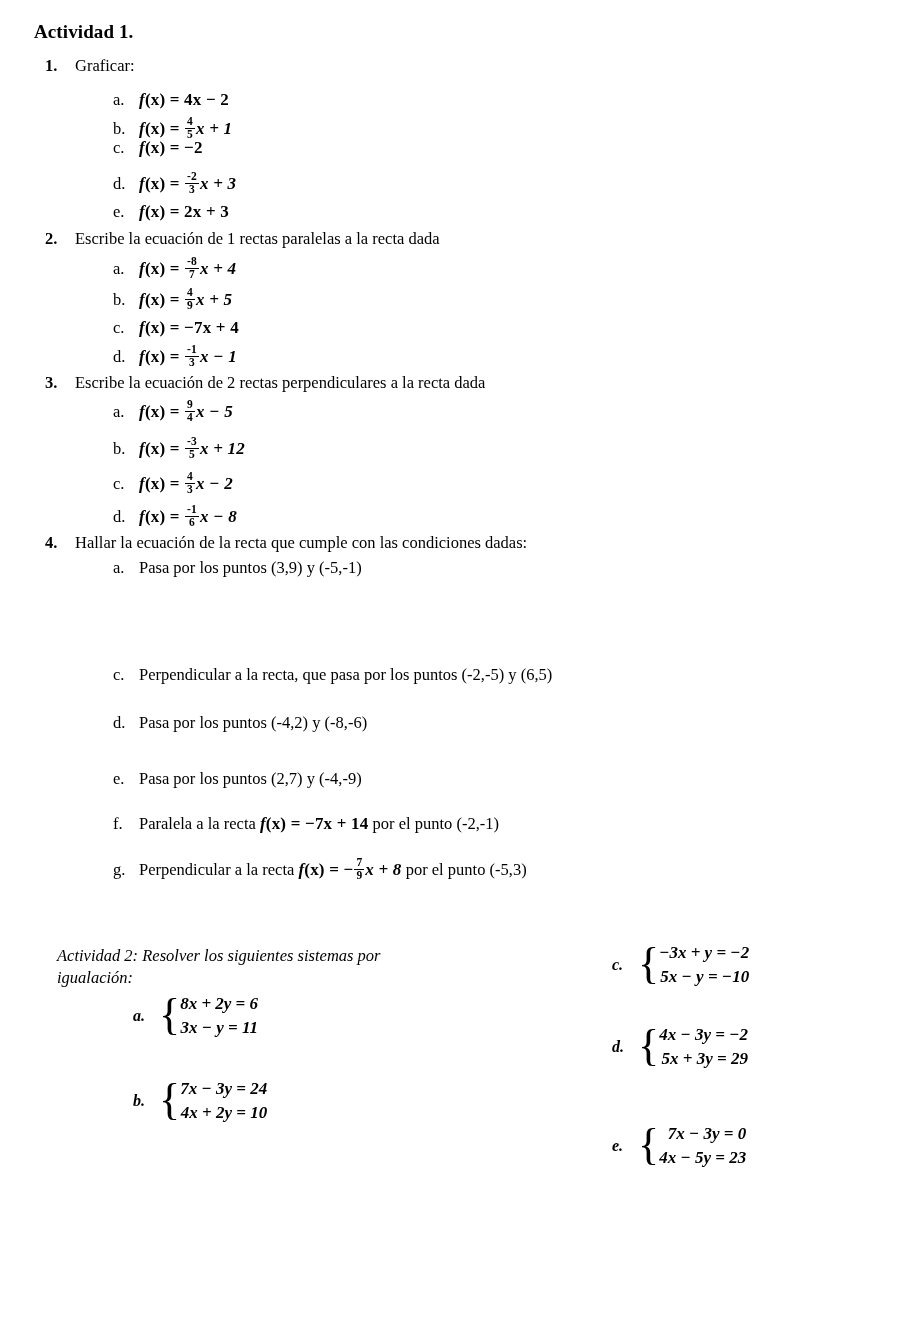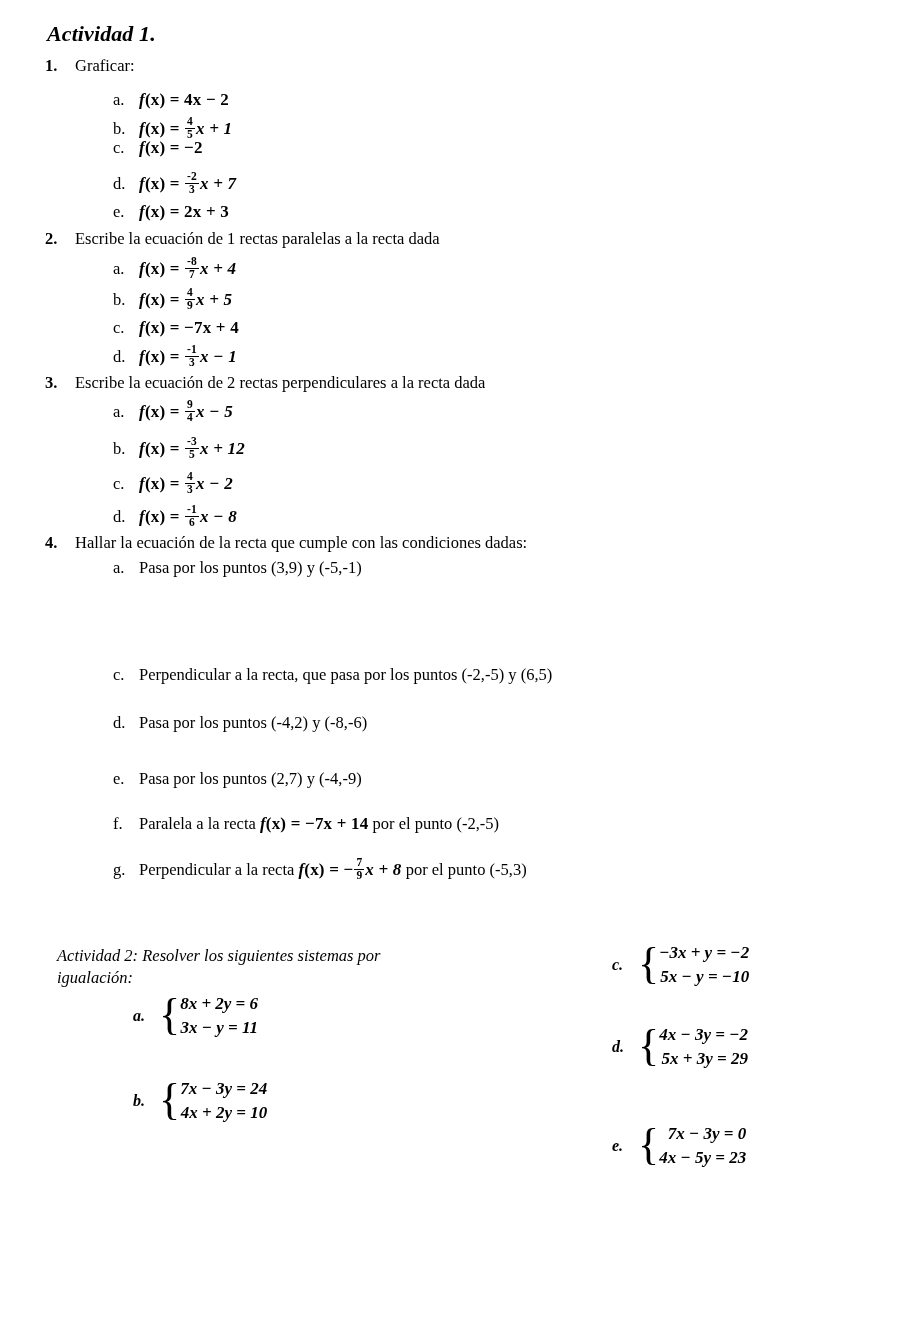--- a/index.html
+++ b/index.html
@@ -19,25 +19,24 @@
   .page {
     position: relative;
     width: 923px;
     height: 1332px;
     padding: 0;
   }
 
   
   .act1-title {
     position: absolute;
-    left: 47px;
+    left: 34px;
     top: 21px;
-    font-size: 22px;
-    font-weight: bold;
-    font-style: italic;
+    font-size: 19px;
+    font-weight: bold;
     letter-spacing: .1px;
   }
 
   
   .num-item {
     position: absolute;
     left: 45px;
     font-size: 16.5px;
     white-space: nowrap;
   }
@@ -164,21 +163,21 @@
 
   <div class="let-item" style="top:117px">
     <span class="let">b.</span><span class="body math"><span style="font-style:italic">f</span><span class="up">(x) = </span><span class="frac"><span class="n">4</span><span class="d">5</span></span><span>x + 1</span></span>
   </div>
 
   <div class="let-item" style="top:138px">
     <span class="let">c.</span><span class="body math"><span style="font-style:italic">f</span><span class="up">(x) = −2</span></span>
   </div>
 
   <div class="let-item" style="top:172px">
-    <span class="let">d.</span><span class="body math"><span style="font-style:italic">f</span><span class="up">(x) = </span><span class="frac"><span class="n">-2</span><span class="d">3</span></span><span>x + 7</span></span>
+    <span class="let">d.</span><span class="body math"><span style="font-style:italic">f</span><span class="up">(x) = </span><span class="frac"><span class="n">-2</span><span class="d">3</span></span><span>x + 3</span></span>
   </div>
 
   <div class="let-item" style="top:202px">
     <span class="let">e.</span><span class="body math"><span style="font-style:italic">f</span><span class="up">(x) = 2x + 3</span></span>
   </div>
 
   <div class="num-item" style="top:229px">
     <span class="num">2.</span><span class="numtext">Escribe la ecuación de 1 rectas paralelas a la recta dada</span>
   </div>
 
@@ -233,21 +232,21 @@
 
   <div class="let-item" style="top:713px">
     <span class="let">d.</span><span class="body plain">Pasa por los puntos (-4,2) y (-8,-6)</span>
   </div>
 
   <div class="let-item" style="top:769px">
     <span class="let">e.</span><span class="body plain">Pasa por los puntos (2,7) y (-4,-9)</span>
   </div>
 
   <div class="let-item" style="top:814px">
-    <span class="let">f.</span><span class="body plain"><span>Paralela a la recta </span><span class="math"><span style="font-style:italic">f</span><span class="up">(x) = −7x + 14</span></span><span> por el punto (-2,-5)</span></span>
+    <span class="let">f.</span><span class="body plain"><span>Paralela a la recta </span><span class="math"><span style="font-style:italic">f</span><span class="up">(x) = −7x + 14</span></span><span> por el punto (-2,-1)</span></span>
   </div>
 
   <div class="let-item" style="top:858px">
     <span class="let">g.</span><span class="body plain"><span>Perpendicular a la recta </span><span class="math"><span style="font-style:italic">f</span><span class="up">(x) = −</span><span class="frac"><span class="n">7</span><span class="d">9</span></span><span>x + 8</span></span><span> por el punto (-5,3)</span></span>
   </div>
 
   <div class="act2-title">Actividad 2: Resolver los siguientes sistemas por igualación:</div>
 
   <div class="sys" style="left:133px; top:992px">
     <span class="slet">a.</span><span class="brace">{</span><span class="eqs"><span>8x + 2y = 6</span><span>3x − y = 11</span></span>

